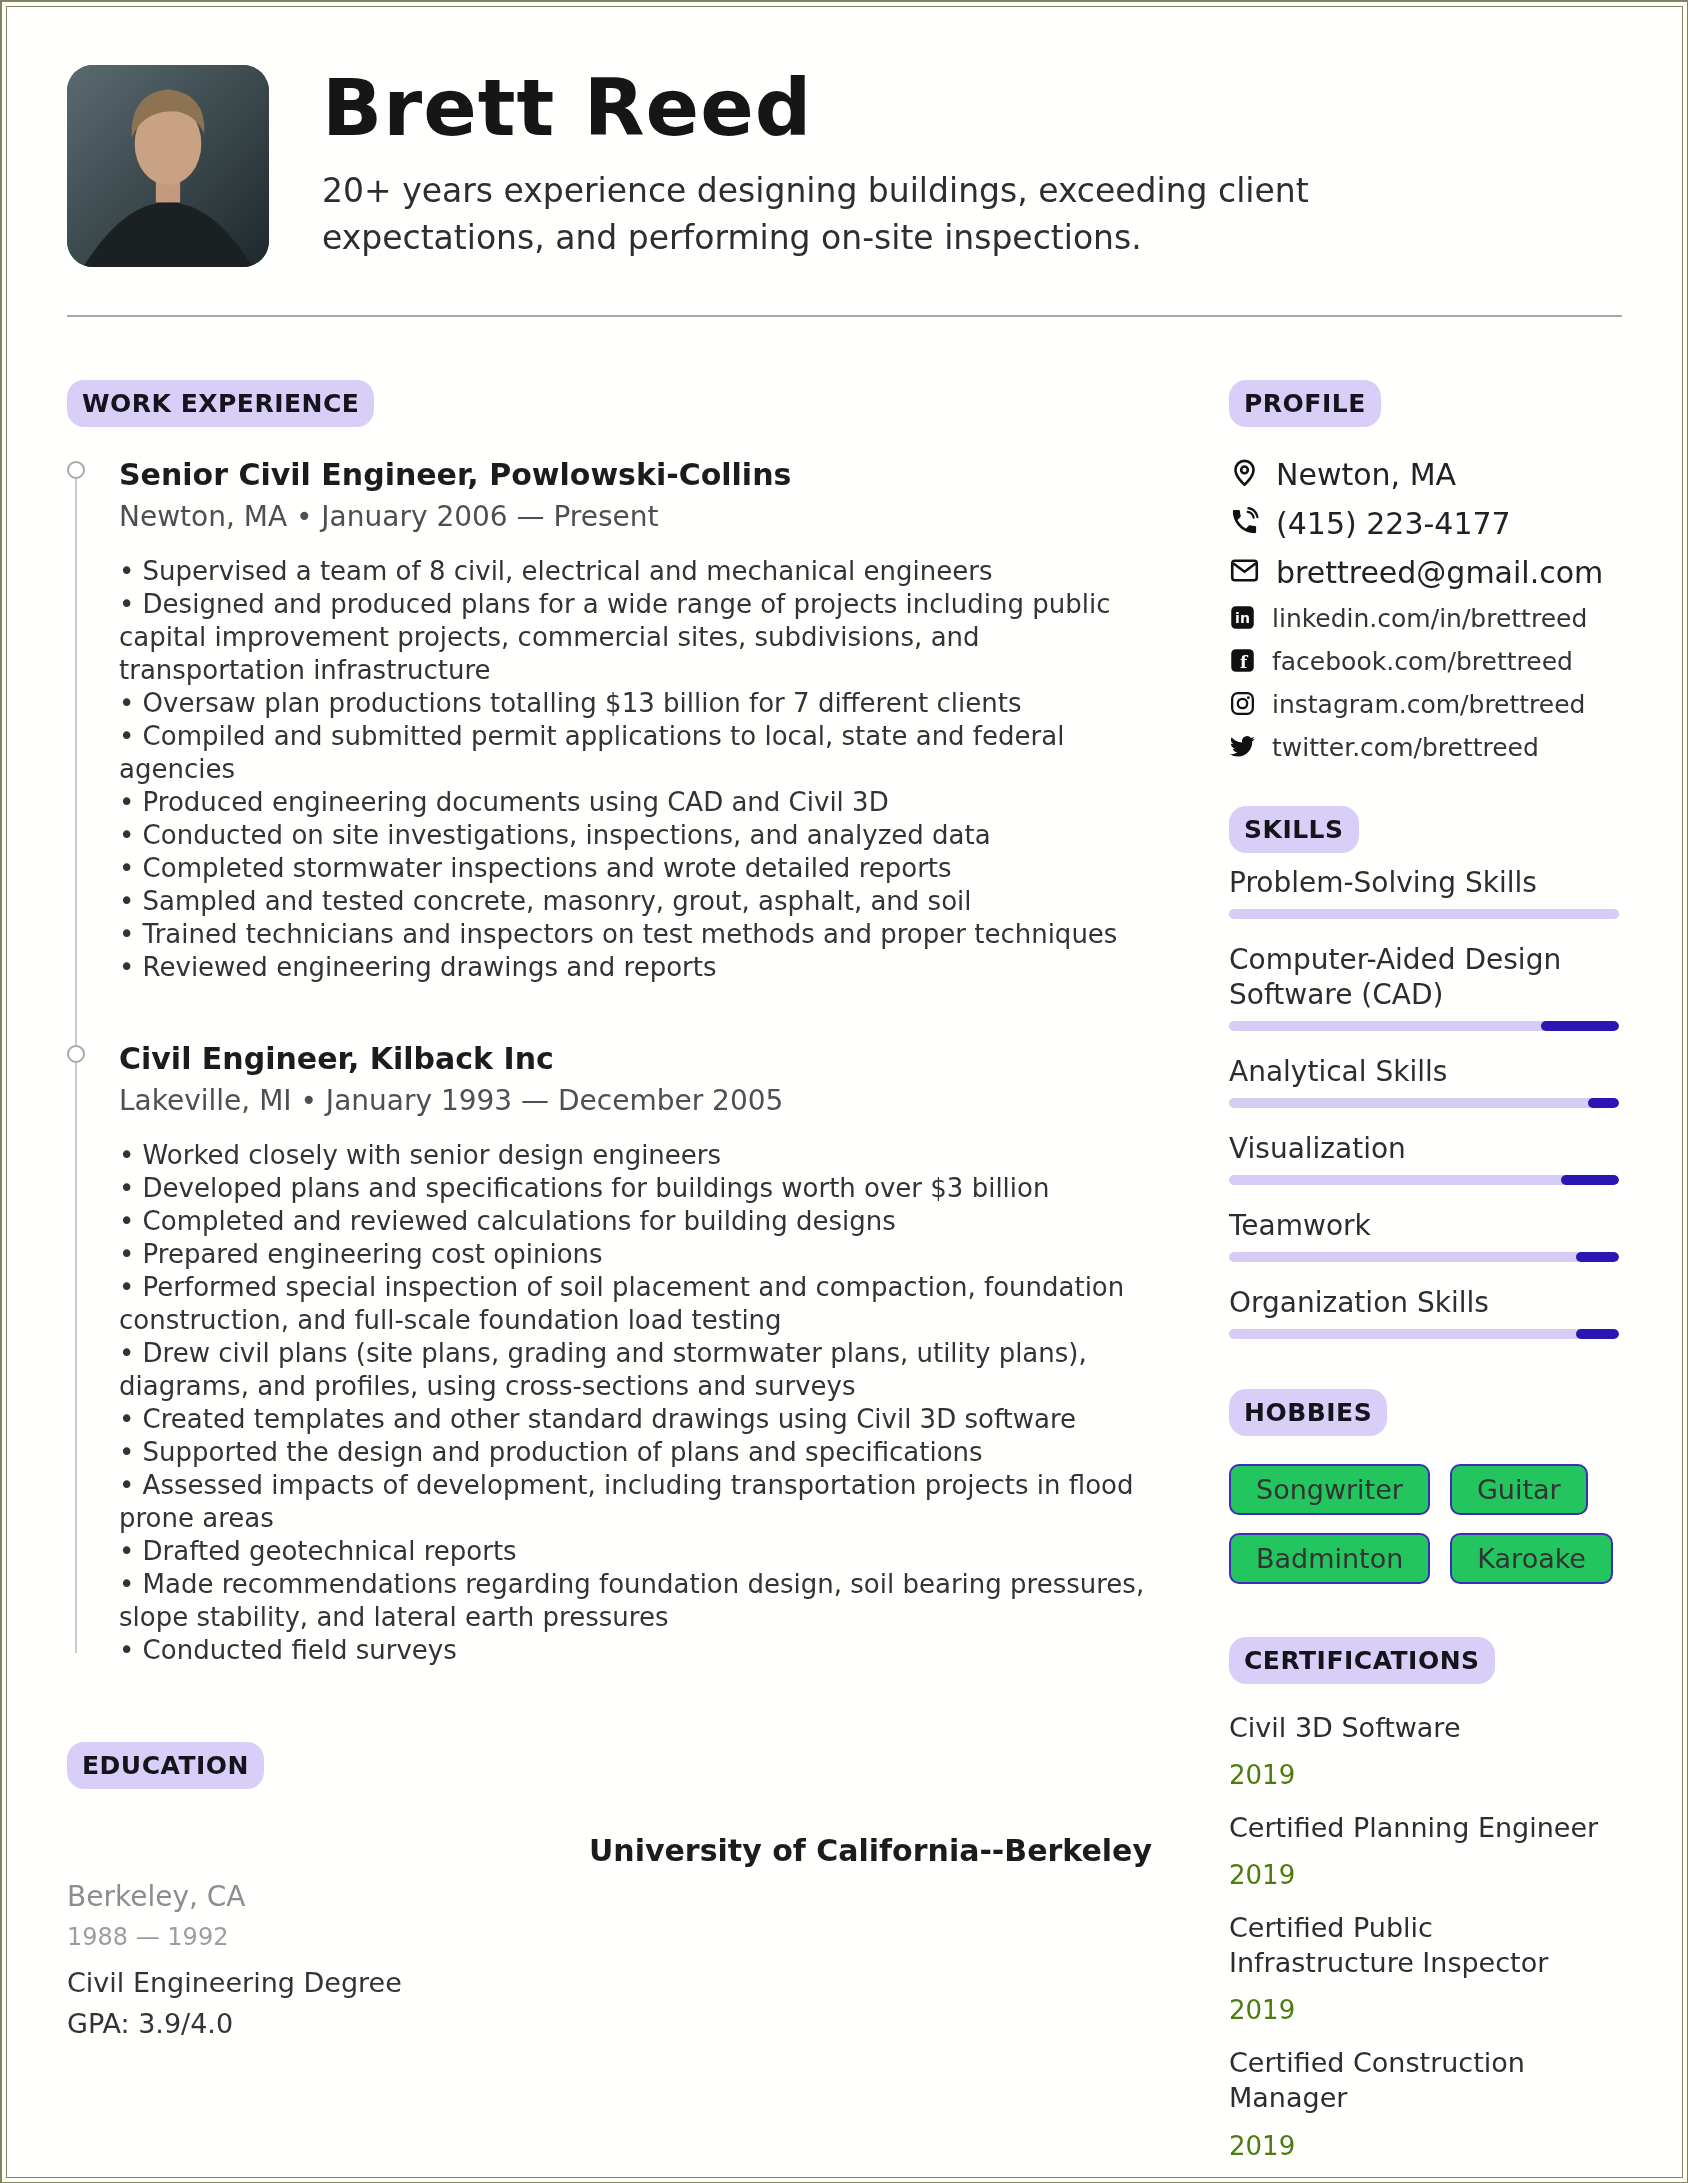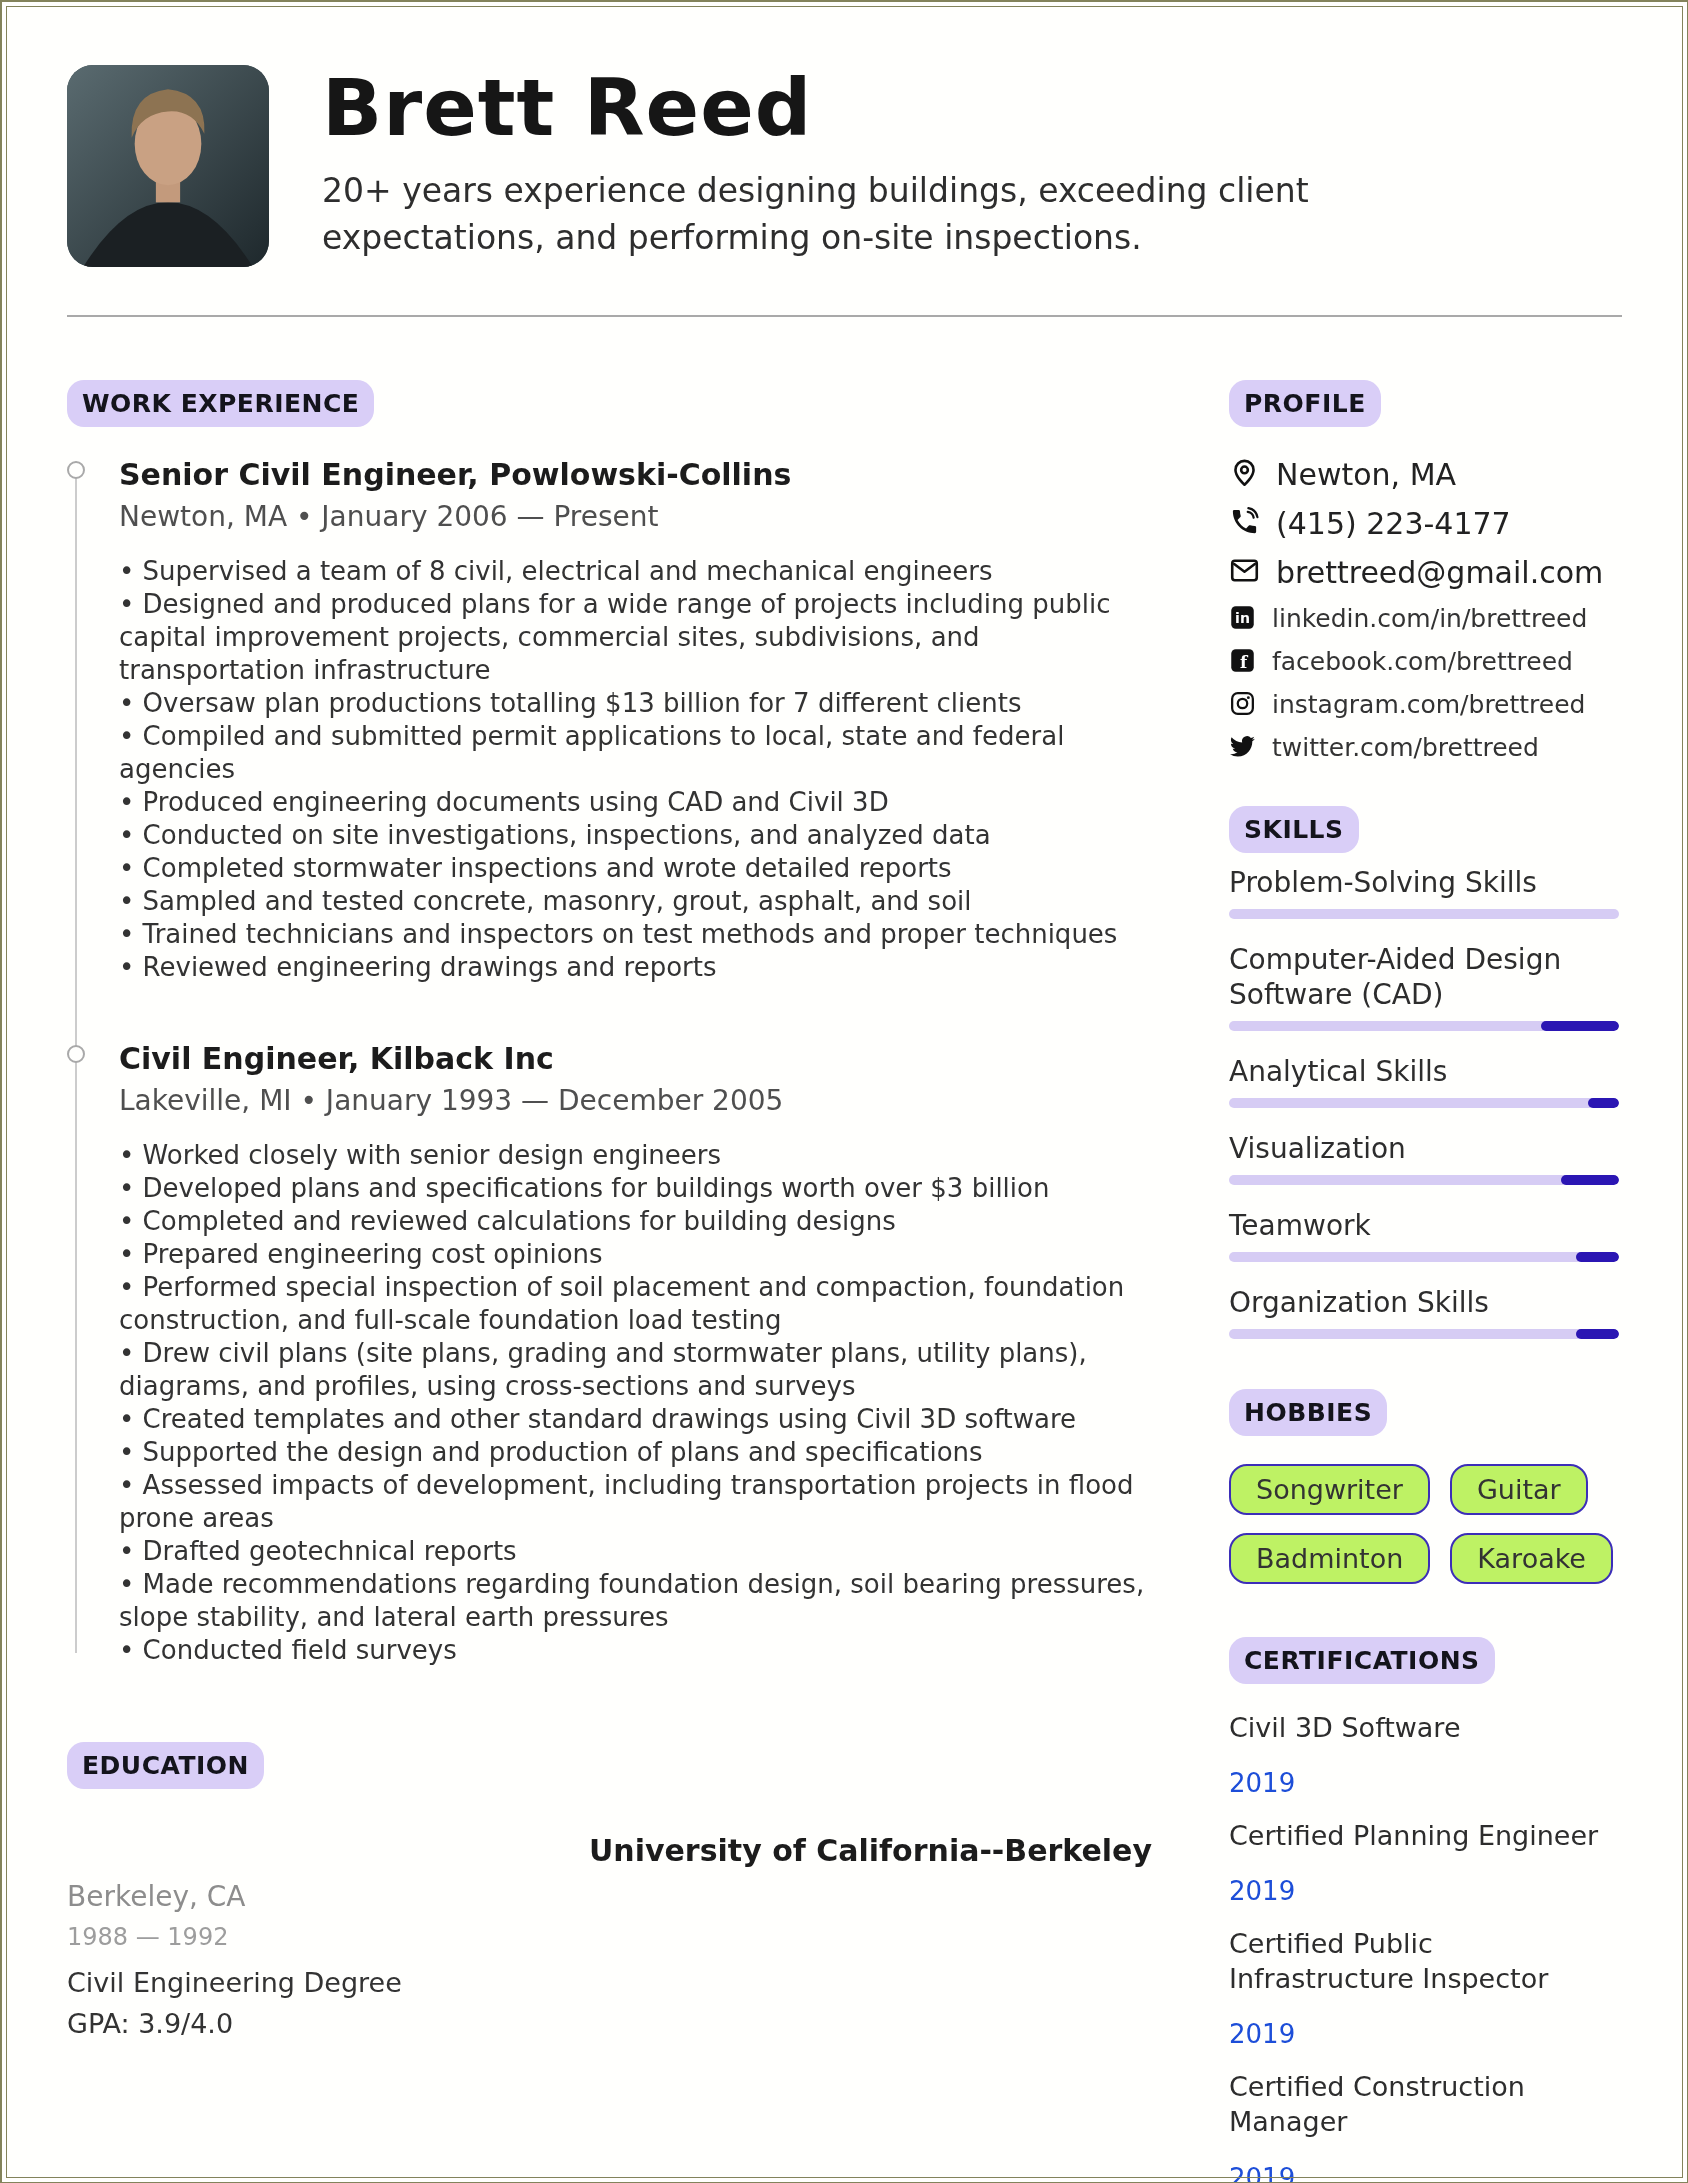--- a/index.html
+++ b/index.html
@@ -89,30 +89,30 @@
   .bar{
     height:10px;border-radius:5px;background:var(--track,#D6CCF4);
     display:flex;justify-content:flex-end;overflow:hidden;
   }
   .bar-remainder{height:100%;background:var(--fill,#2B16B3);border-radius:5px;}
 
   
   .hobbies{margin-top:50px;}
   .chips{margin-top:28px;display:flex;flex-wrap:wrap;gap:18px 20px;max-width:390px;}
   .chip{
-    border:2px solid var(--chip,#3C2EB8);border-radius:18px;
-    padding:8px 25px;font-size:27px;color:#333;background:#bef264;
+    border:2px solid var(--chip,#3C2EB8);border-radius:10px;
+    padding:8px 25px;font-size:27px;color:#333;background:#22c55e;
   }
 
   
   .certs{margin-top:53px;}
   .cert-items{margin-top:26px;}
   .cert{margin-bottom:20px;}
   .cert-name{font-size:27px;color:#2d2d2d;line-height:1.3;}
-  .cert-year{margin-top:23px;font-size:26px;color:#1d4ed8;}
+  .cert-year{margin-top:15px;font-size:26px;color:#4d7c0f;}
 </style>
 </head>
 <body>
 
 <div class="page" style="--frame: #83835B; --lav: #D9CEF7; --track: #D6CCF4; --fill: #2B16B3; --chip: #3C2EB8;">
   <div class="content">
 
     <div class="header">
       <div class="photo">
         <svg viewBox="0 0 100 100" preserveAspectRatio="xMidYMid slice">

